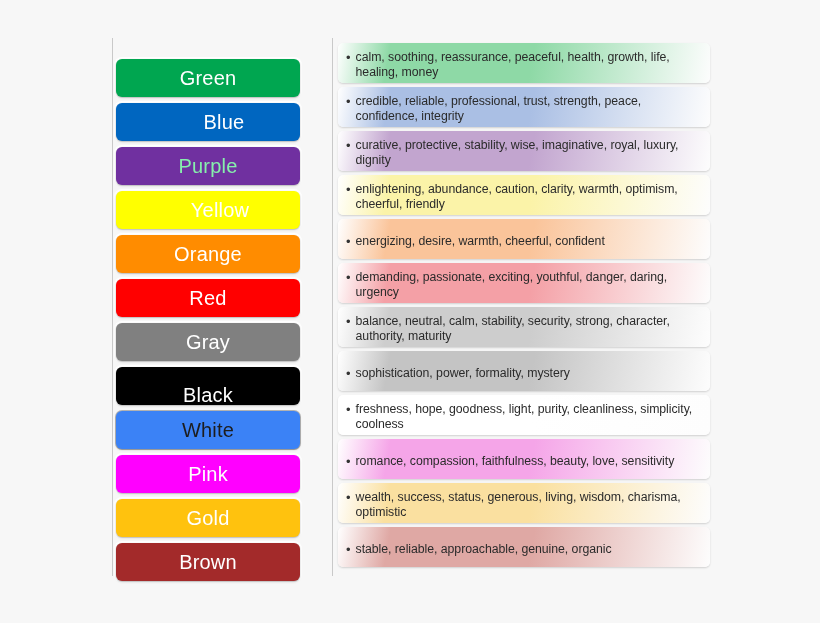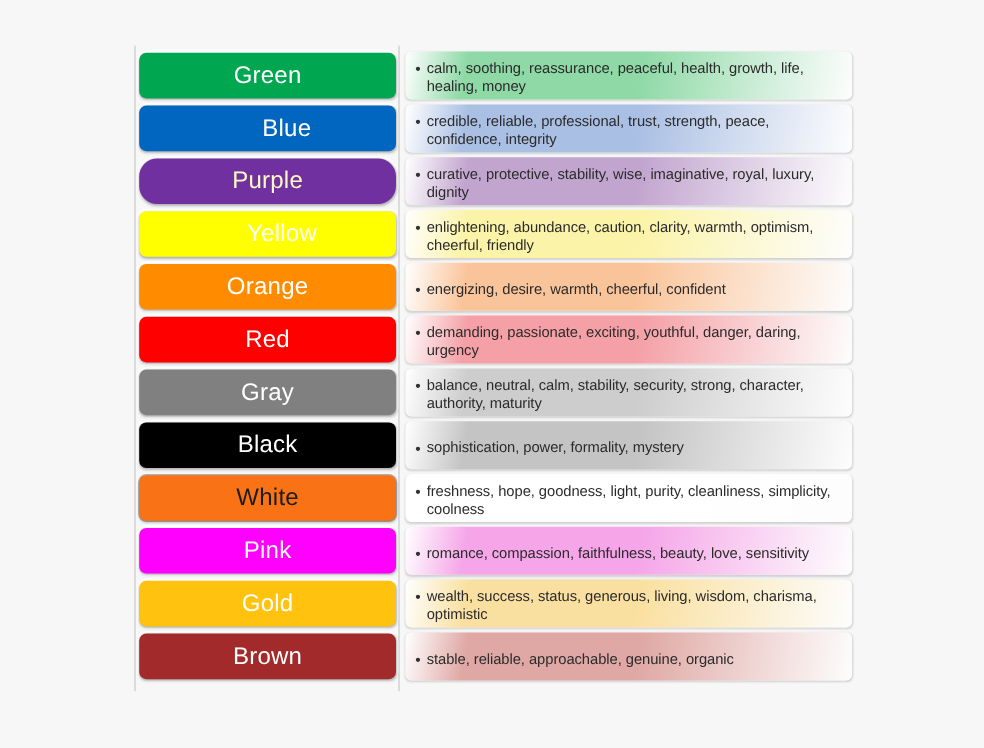--- a/index.html
+++ b/index.html
@@ -41,22 +41,22 @@
     position: relative;
     height: 44px;
     display: flex;
     align-items: center;
   }
 
   
   .chip {
     position: absolute;
     left: 116px;
-    top: 3px;
-    width: 214px;
+    top: 18px;
+    width: 184px;
     height: 38px;
     border-radius: 6px;
     display: flex;
     align-items: center;
     justify-content: center;
     font-size: 20px;
     line-height: 1;
     letter-spacing: .2px;
     color: #ffffff;
     box-shadow: 0 1px 2px rgba(0,0,0,.30), 0 0 0 2px #ffffff;
@@ -123,21 +123,21 @@
           <span>Blue</span>
         </div>
         <div class="desc" style="background: linear-gradient(100deg, rgb(255, 255, 255) 0%, rgb(170, 191, 228) 14%, rgb(170, 191, 228) 52%, rgb(253, 253, 253) 100%);">
           <div class="desc-inner">
             <span class="bullet">•</span>
             <span class="desc-text">credible, reliable, professional, trust, strength, peace, confidence, integrity</span>
           </div>
         </div>
       </div>
       <div class="row">
-        <div class="chip" style="background: rgb(112, 48, 160); color: #fef9c3; border-radius: 15px;">
+        <div class="chip" style="background: rgb(112, 48, 160); color: #86efac;">
           <span>Purple</span>
         </div>
         <div class="desc" style="background: linear-gradient(100deg, rgb(255, 255, 255) 0%, rgb(194, 165, 207) 14%, rgb(194, 165, 207) 52%, rgb(253, 253, 253) 100%);">
           <div class="desc-inner">
             <span class="bullet">•</span>
             <span class="desc-text">curative, protective, stability, wise, imaginative, royal, luxury, dignity</span>
           </div>
         </div>
       </div>
       <div class="row">
@@ -178,32 +178,32 @@
           <span>Gray</span>
         </div>
         <div class="desc" style="background: linear-gradient(100deg, rgb(255, 255, 255) 0%, rgb(205, 205, 205) 14%, rgb(205, 205, 205) 52%, rgb(253, 253, 253) 100%);">
           <div class="desc-inner">
             <span class="bullet">•</span>
             <span class="desc-text">balance, neutral, calm, stability, security, strong, character, authority, maturity</span>
           </div>
         </div>
       </div>
       <div class="row">
-        <div class="chip" style="background: rgb(0, 0, 0); color: rgb(255, 255, 255);">
+        <div class="chip" style="background: rgb(0, 0, 0); color: rgb(255, 255, 255); align-items: flex-end;">
           <span>Black</span>
         </div>
         <div class="desc" style="background: linear-gradient(100deg, rgb(255, 255, 255) 0%, rgb(196, 196, 196) 14%, rgb(196, 196, 196) 52%, rgb(253, 253, 253) 100%);">
           <div class="desc-inner">
             <span class="bullet">•</span>
             <span class="desc-text">sophistication, power, formality, mystery</span>
           </div>
         </div>
       </div>
       <div class="row">
-        <div class="chip dark-text bordered" style="background: #f97316; color: rgb(29, 29, 29);">
+        <div class="chip dark-text bordered" style="background: #3b82f6; color: rgb(29, 29, 29);">
           <span>White</span>
         </div>
         <div class="desc" style="background: linear-gradient(100deg, rgb(255, 255, 255) 0%, rgb(255, 255, 255) 14%, rgb(255, 255, 255) 52%, rgb(253, 253, 253) 100%);">
           <div class="desc-inner">
             <span class="bullet">•</span>
             <span class="desc-text">freshness, hope, goodness, light, purity, cleanliness, simplicity, coolness</span>
           </div>
         </div>
       </div>
       <div class="row">

